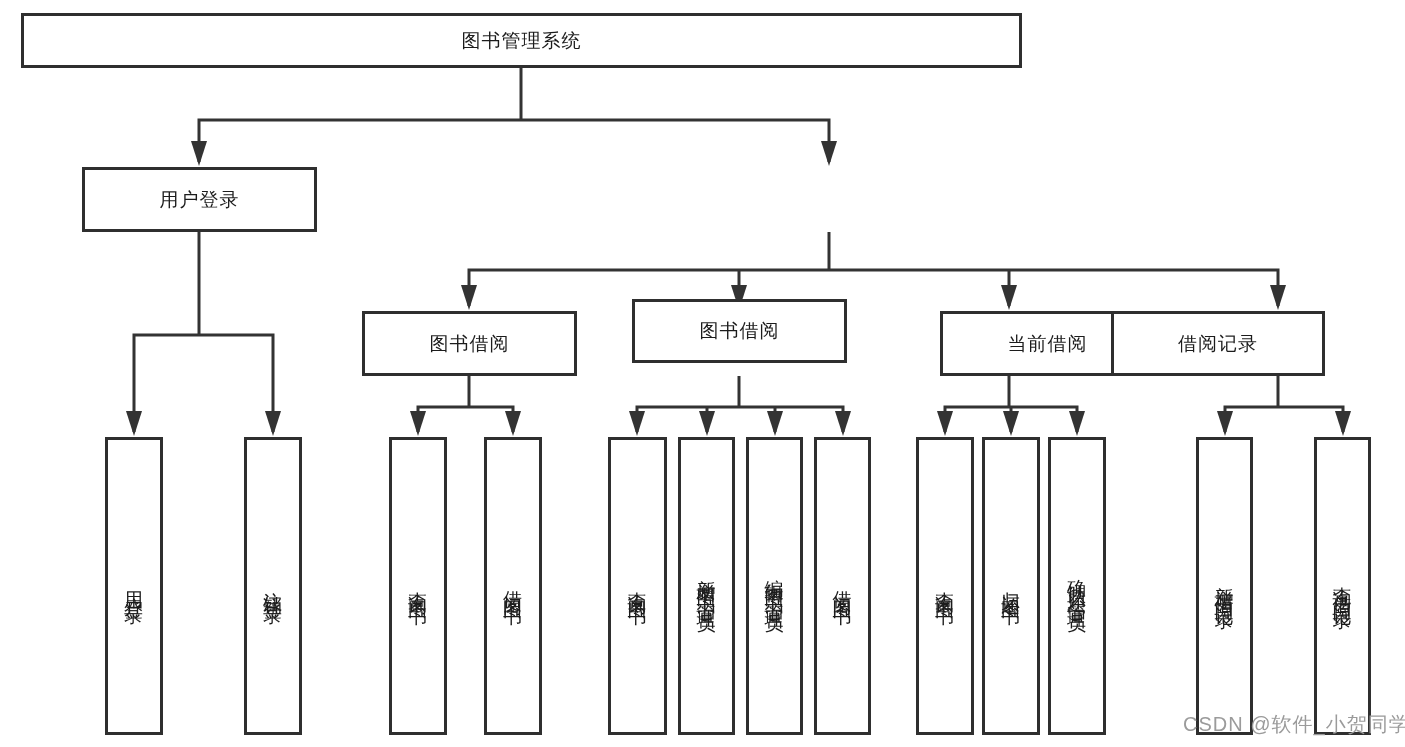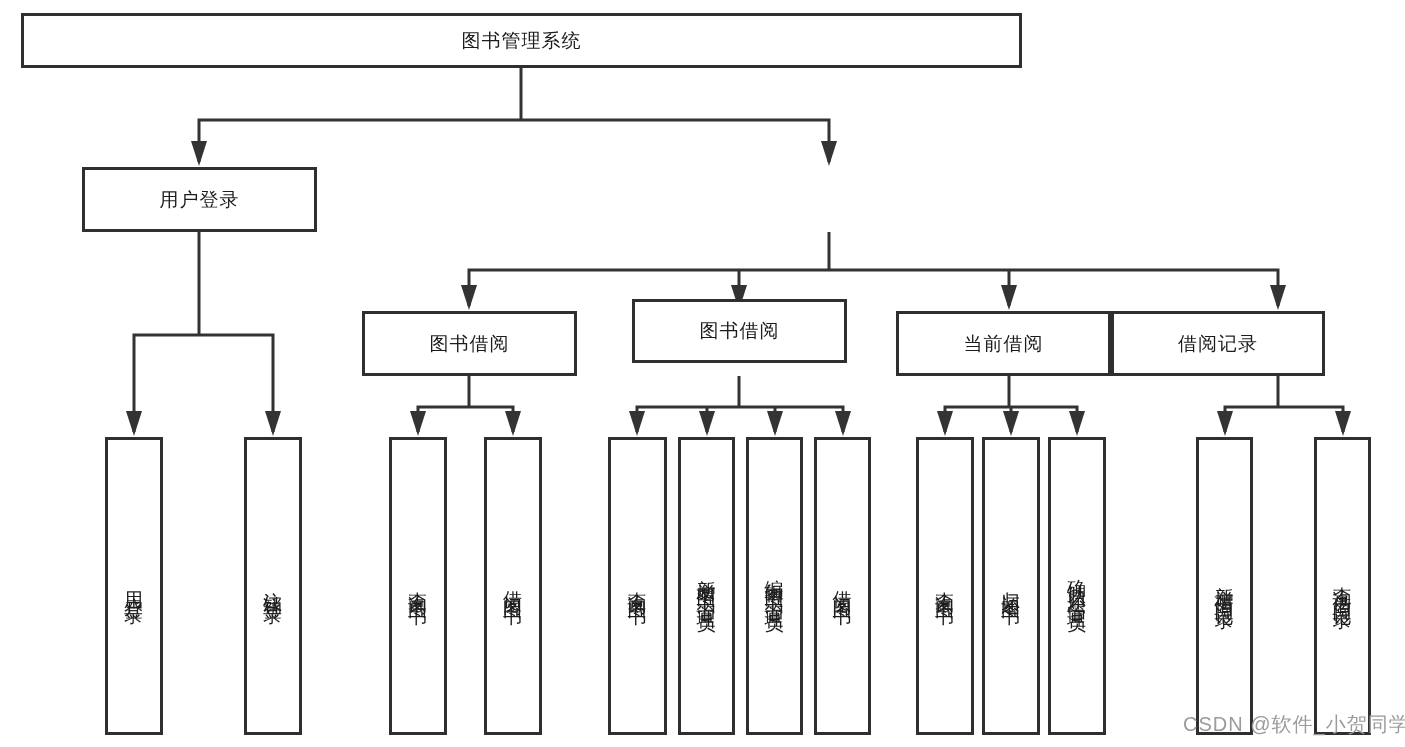--- a/index.html
+++ b/index.html
@@ -87,21 +87,21 @@
       <polygon points="1335,411 1351,411 1343,436"></polygon>
     </g>
   </svg>
 
   <div class="hbox" style="left:21px;top:13px;width:1001px;height:55px;">图书管理系统</div>
 
   <div class="hbox" style="left:82px;top:167px;width:235px;height:65px;">用户登录</div>
 
   <div class="hbox" style="left:362px;top:311px;width:215px;height:65px;">图书借阅</div>
   <div class="hbox" style="left:632px;top:299px;width:215px;height:64px;">图书借阅</div>
-  <div class="hbox" style="left:896px;top:311px;width:215px;height:65px;">当前借阅</div>
+  <div class="hbox" style="left:940px;top:311px;width:215px;height:65px;">当前借阅</div>
   <div class="hbox" style="left:1111px;top:311px;width:214px;height:65px;">借阅记录</div>
 
   <div class="vbox" style="left:105px;top:437px;width:58px;height:298px;">用户登录</div>
   <div class="vbox" style="left:244px;top:437px;width:58px;height:298px;">注销登录</div>
 
   <div class="vbox" style="left:389px;top:437px;width:58px;height:298px;">查询图书</div>
   <div class="vbox" style="left:484px;top:437px;width:58px;height:298px;">借阅图书</div>
 
   <div class="vbox" style="left:608px;top:437px;width:59px;height:298px;">查询图书</div>
   <div class="vbox" style="left:678px;top:437px;width:57px;height:298px;">新增图书（管理员）</div>

